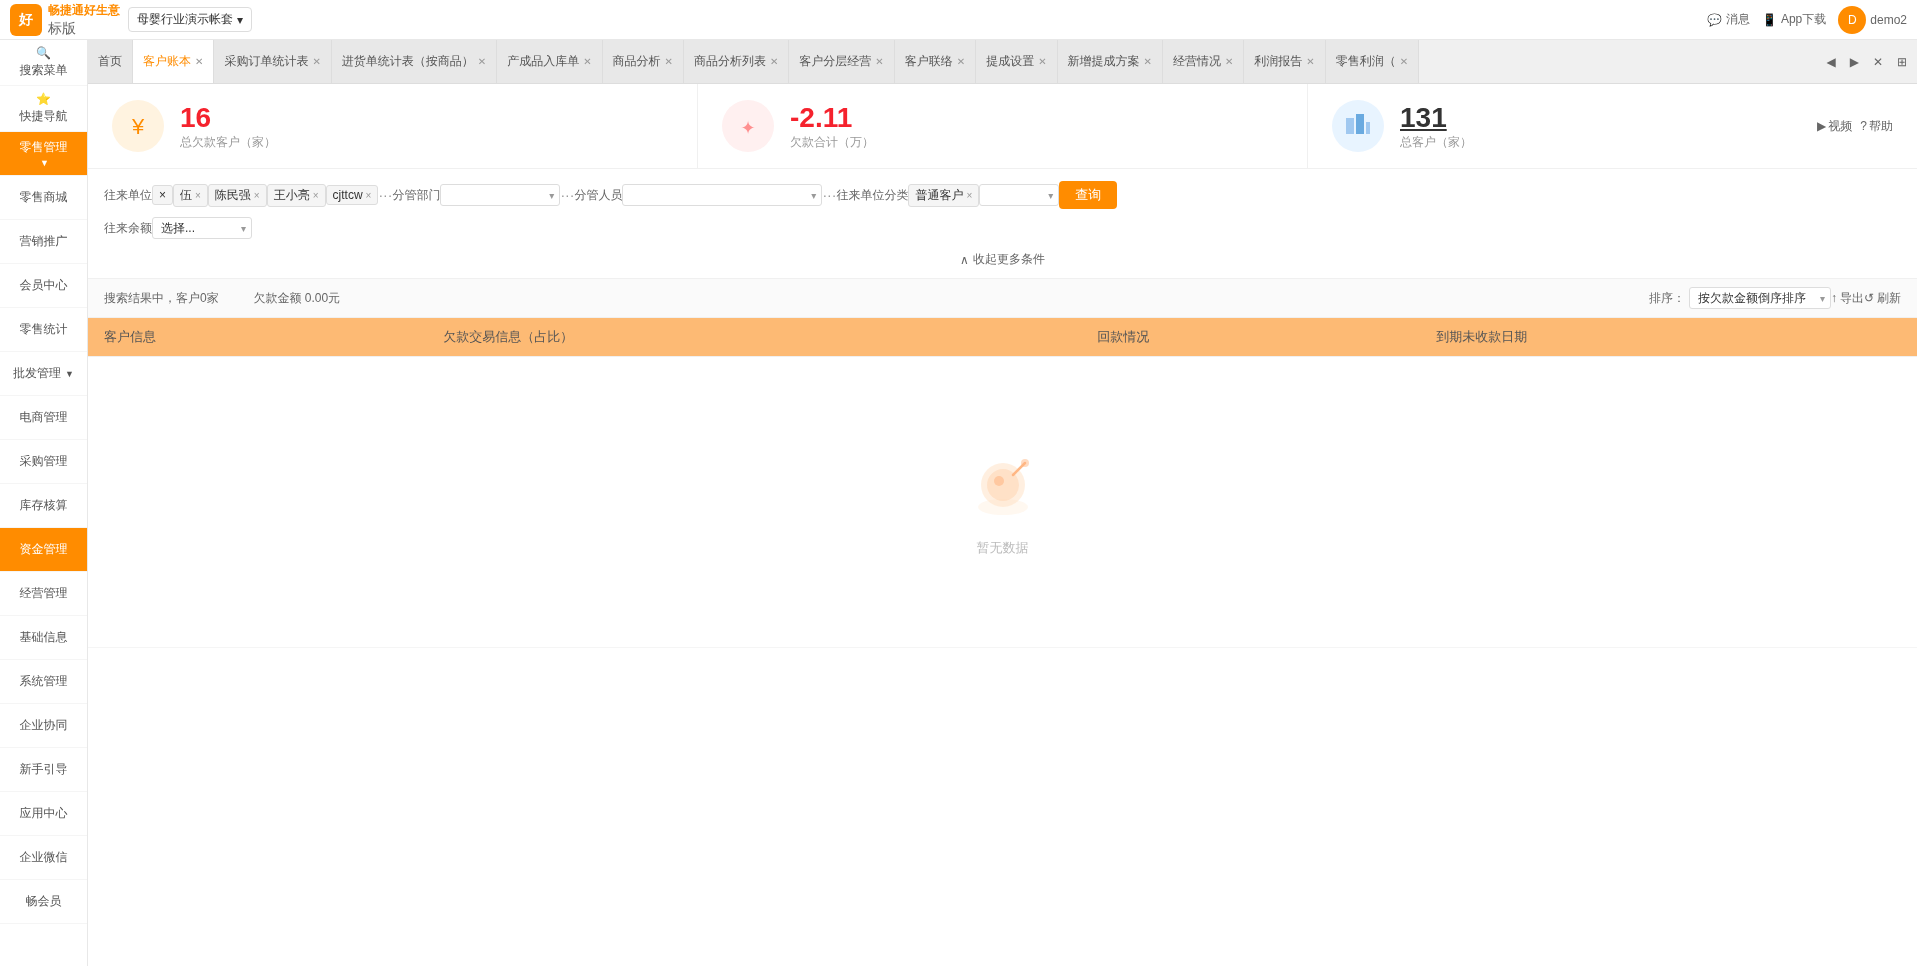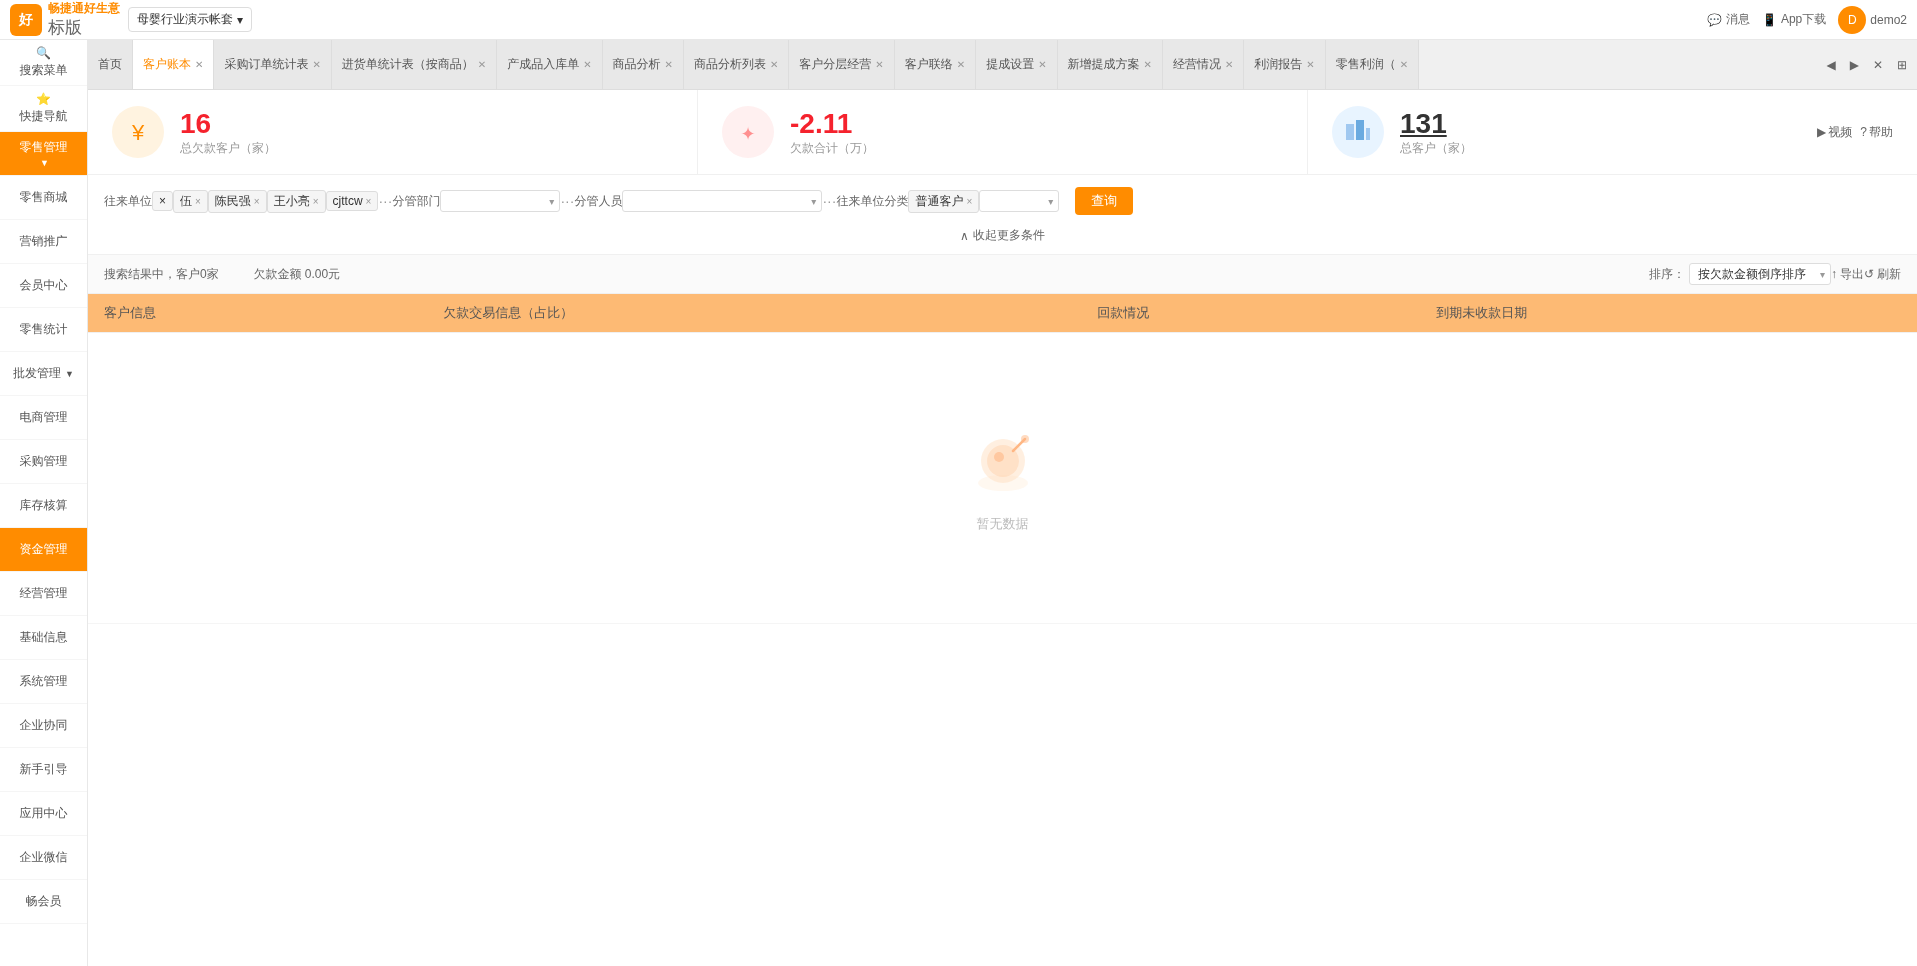--- a/index.html
+++ b/index.html
@@ -12,21 +12,21 @@
       display: flex;
       align-items: center;
       justify-content: space-between;
       padding: 0 10px;
       border-bottom: 1px solid #e8e8e8;
       flex-shrink: 0;
     }
     .topbar-left { display: flex; align-items: center; gap: 8px; }
     .logo-area { display: flex; align-items: center; gap: 6px; }
     .logo-icon { width: 32px; height: 32px; background: #ff8c00; border-radius: 6px; display: flex; align-items: center; justify-content: center; color: white; font-size: 14px; font-weight: bold; }
-    .logo-text { font-size: 17px; color: #666; line-height: 1.3; }
+    .logo-text { font-size: 14px; color: #666; line-height: 1.3; }
     .logo-title { color: #ff8c00; font-weight: bold; font-size: 12px; }
     .store-selector { border: 1px solid #ddd; border-radius: 4px; padding: 3px 8px; font-size: 12px; color: #333; display: flex; align-items: center; gap: 4px; cursor: pointer; background: #fff; }
     .topbar-right { display: flex; align-items: center; gap: 12px; font-size: 12px; color: #666; }
     .topbar-right-item { display: flex; align-items: center; gap: 4px; cursor: pointer; }
     .avatar { width: 28px; height: 28px; border-radius: 50%; background: #ff8c00; color: white; display: flex; align-items: center; justify-content: center; font-size: 12px; }
 
     
     .main-wrapper { display: flex; flex: 1; overflow: hidden; }
 
     
@@ -35,21 +35,21 @@
     .sidebar-nav-item.active { background: #ff8c00; color: #fff; }
 
     
     .content-area { flex: 1; display: flex; flex-direction: column; overflow: hidden; }
 
     
     .tabs-bar {
       background: #f0f0f0;
       display: flex;
       align-items: center;
-      height: 50px;
+      height: 44px;
       flex-shrink: 0;
       border-bottom: 1px solid #ddd;
       overflow: hidden;
     }
     .tab-item {
       height: 100%;
       padding: 0 10px;
       display: flex;
       align-items: center;
       gap: 4px;
@@ -158,21 +158,21 @@
       justify-content: center;
       padding: 80px 20px;
       color: #999;
     }
     .empty-icon { width: 80px; height: 80px; margin-bottom: 12px; opacity: 0.6; }
     .empty-text { font-size: 13px; color: #bbb; }
 
     
     .query-btn {
       background: #ff8c00; color: #fff; border: none; border-radius: 4px;
-      padding: 5px 16px; font-size: 13px; cursor: pointer; white-space: nowrap; margin-left: 16px;
+      padding: 5px 16px; font-size: 13px; cursor: pointer; white-space: nowrap;
     }
 
     
     ::-webkit-scrollbar { width: 6px; height: 6px; }
     ::-webkit-scrollbar-track { background: #f0f0f0; }
     ::-webkit-scrollbar-thumb { background: #ccc; border-radius: 3px; }
   </style>
 </head>
 <body>
 
@@ -445,20 +445,28 @@
           </div>
           <div class="select-wrapper">
             <select class="filter-select" style="min-width:80px;">
               <option></option>
             </select>
           </div>
 
           <button class="query-btn">查询</button>
         </div>
 
+        <div class="filter-row">
+          <span class="filter-label">往来余额</span>
+          <div class="select-wrapper">
+            <select class="filter-select" style="min-width:100px;">
+              <option>选择...</option>
+            </select>
+          </div>
+        </div>
 
         <div class="collapse-btn">
           <span>∧</span>
           <span>收起更多条件</span>
         </div>
       </div>
 
       <div class="result-info">
         <div>
           <span>搜索结果中，客户0家</span>

